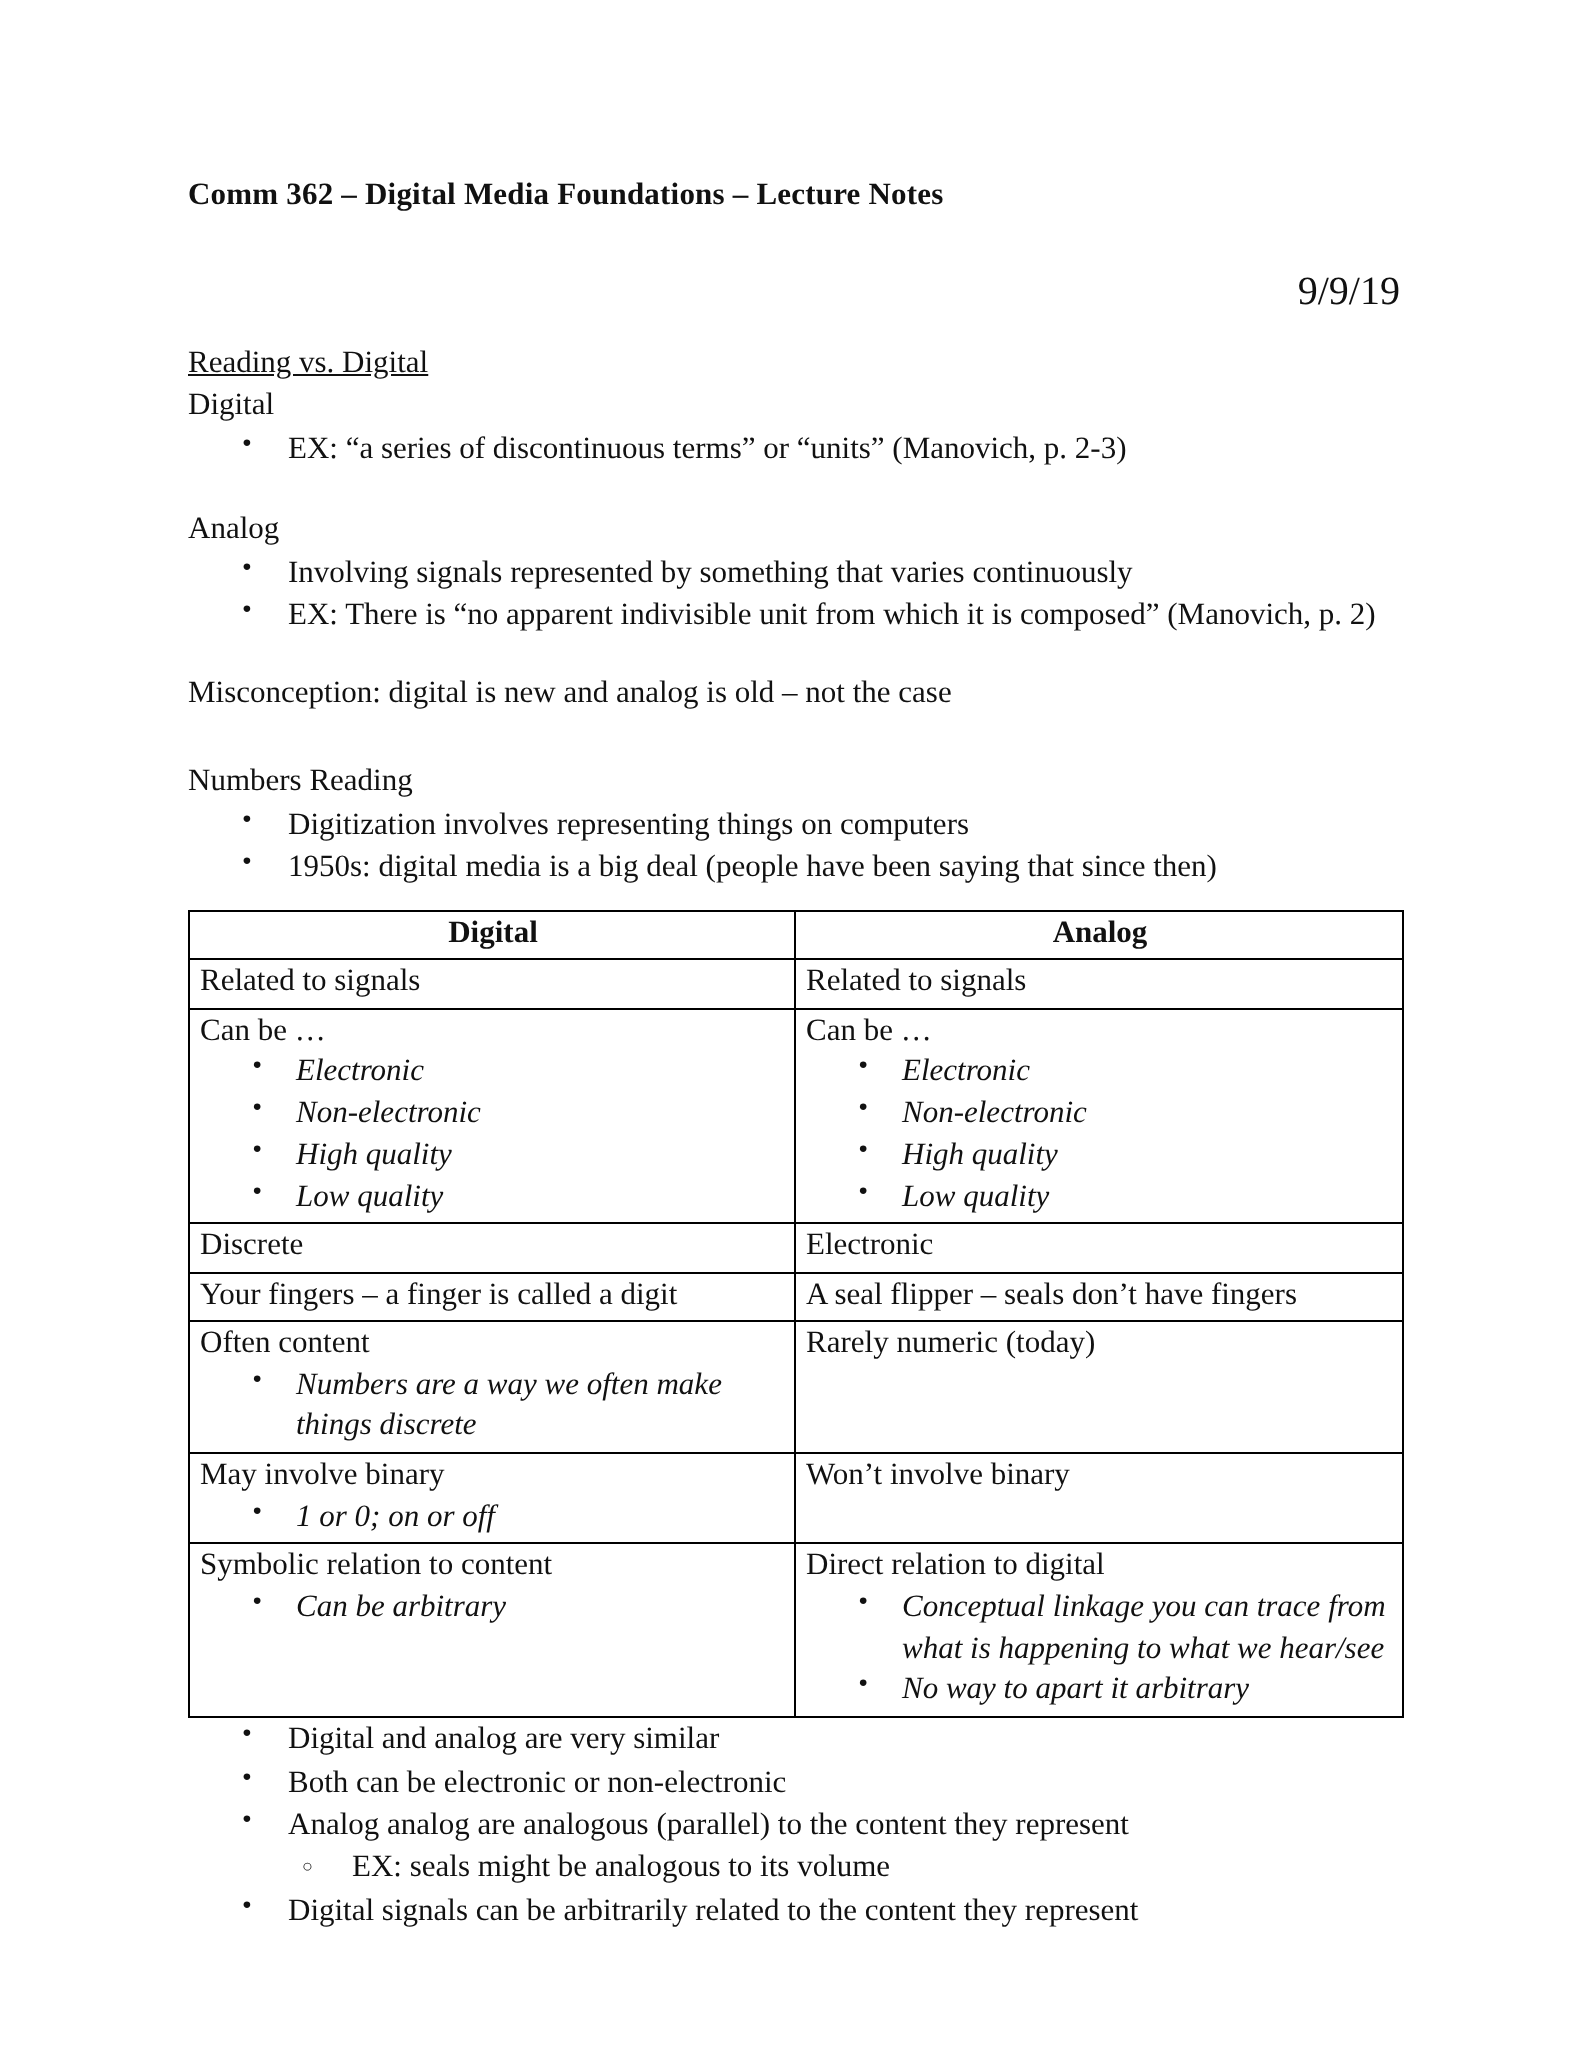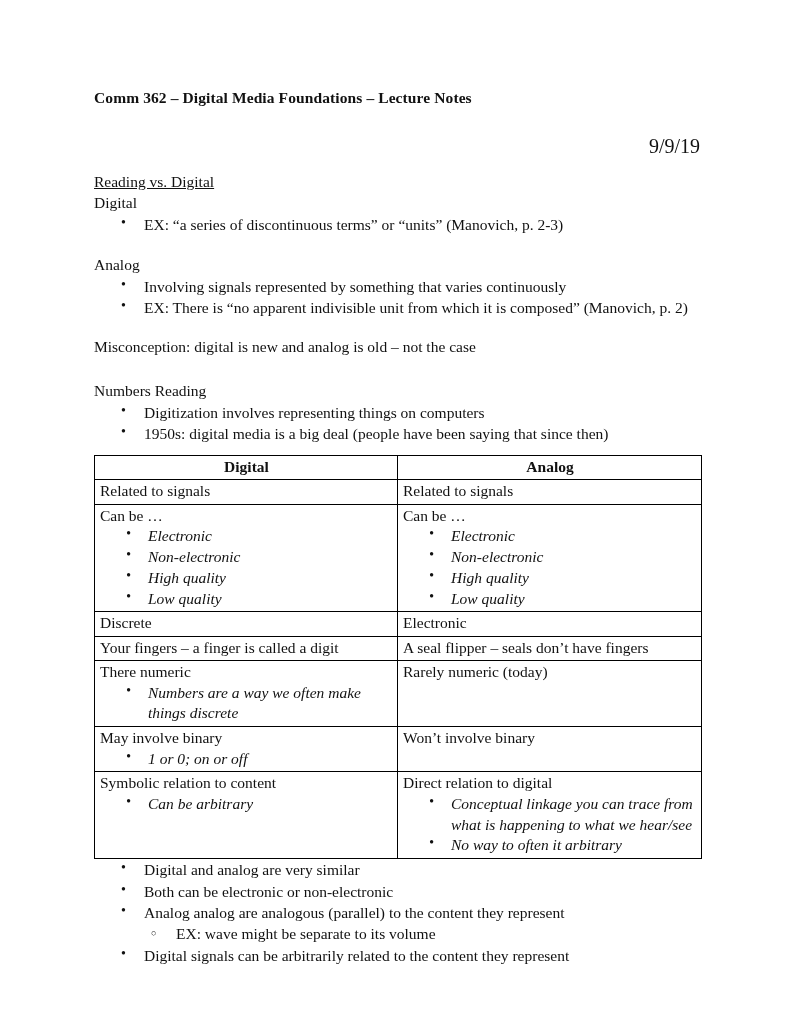--- a/index.html
+++ b/index.html
@@ -240,21 +240,21 @@
         <tr>
           <td>
             <div class="cell-head">Your fingers – a finger is called a digit</div>
           </td>
           <td>
             <div class="cell-head">A seal flipper – seals don’t have fingers</div>
           </td>
         </tr>
         <tr>
           <td>
-            <div class="cell-head">There numeric</div>
+            <div class="cell-head">Often content</div>
             <ul>
               <li>Numbers are a way we often make things discrete</li>
             </ul>
           </td>
           <td>
             <div class="cell-head">Rarely numeric (today)</div>
           </td>
         </tr>
         <tr>
           <td>
@@ -271,34 +271,34 @@
           <td>
             <div class="cell-head">Symbolic relation to content</div>
             <ul>
               <li>Can be arbitrary</li>
             </ul>
           </td>
           <td>
             <div class="cell-head">Direct relation to digital</div>
             <ul>
               <li>Conceptual linkage you can trace from what is happening to what we hear/see</li>
-              <li>No way to often it arbitrary</li>
+              <li>No way to apart it arbitrary</li>
             </ul>
           </td>
         </tr>
       </tbody>
     </table>
 
     <ul class="bullets after-table">
       <li>Digital and analog are very similar</li>
       <li>Both can be electronic or non-electronic</li>
       <li>Analog analog are analogous (parallel) to the content they represent</li>
     </ul>
     <ul class="bullets sub">
-      <li>EX: wave might be separate to its volume</li>
+      <li>EX: seals might be analogous to its volume</li>
     </ul>
     <ul class="bullets">
       <li>Digital signals can be arbitrarily related to the content they represent</li>
     </ul>
 
     <div class="spacer"></div>
 
   </div>
 </div>
 

